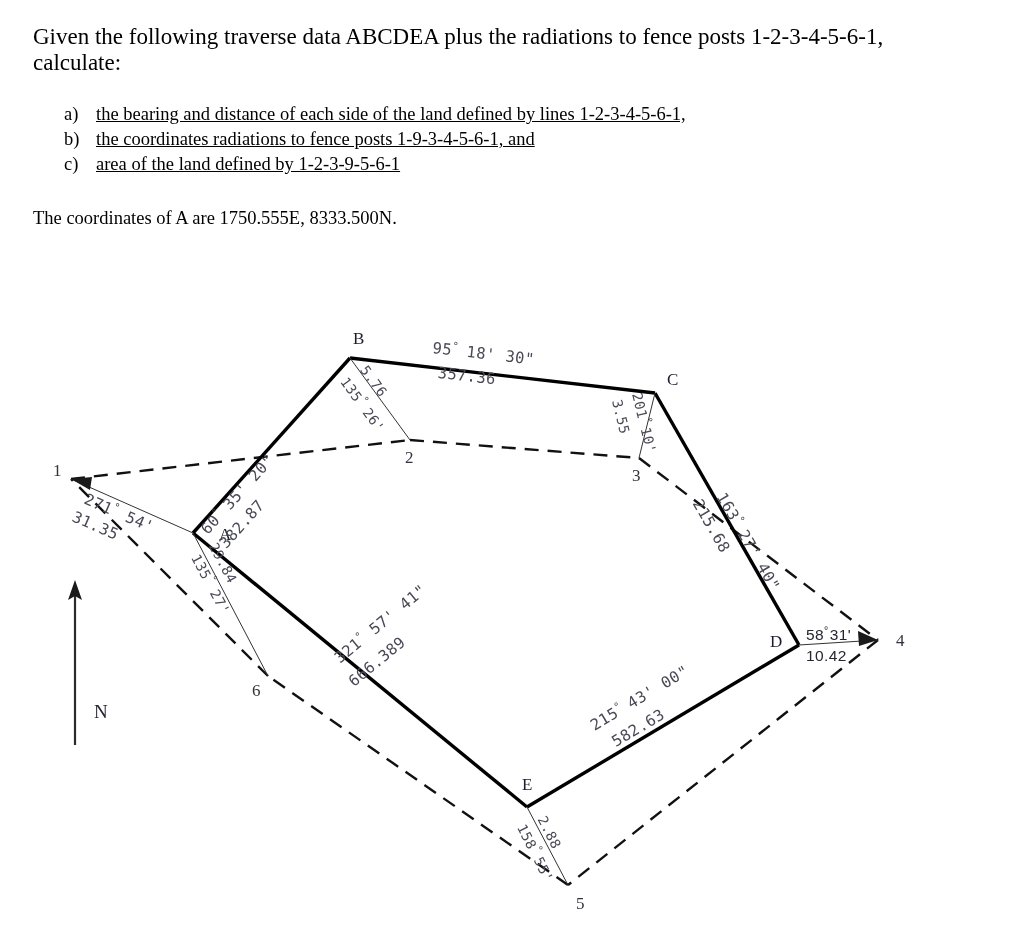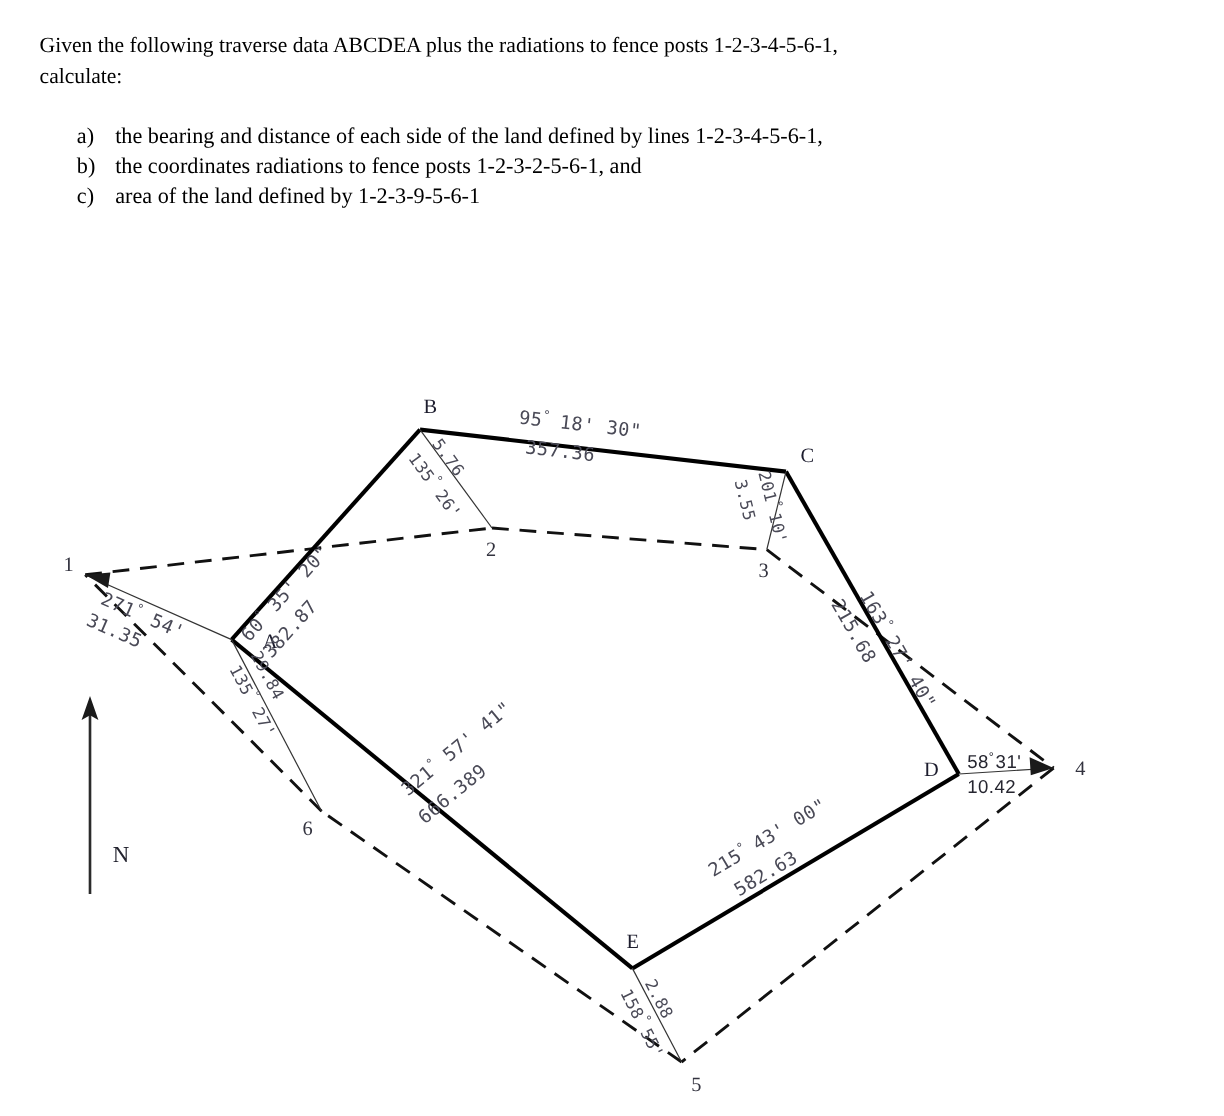--- a/index.html
+++ b/index.html
@@ -18,21 +18,21 @@
   }
 
   
   #question-block {
     position: absolute;
     left: 33px;
     top: 24px;
     width: 920px;
   }
   .q-intro {
-    font-size: 18px;
+    font-size: 23px;
     line-height: 26px;
     margin: 0 0 0 0;
     white-space: pre-wrap;
   }
   .q-list {
     margin: 26px 0 0 0;
     padding: 0;
     list-style: none;
   }
   .q-list li {
@@ -41,21 +41,21 @@
     display: flex;
     align-items: flex-start;
   }
   .q-marker {
     display: inline-block;
     width: 32px;
     flex: 0 0 32px;
     padding-left: 31px;
     box-sizing: content-box;
   }
-  .q-text { display: inline-block; }
+  .q-text { display: inline-block; text-decoration: underline; }
   .q-coords {
     margin: 28px 0 0 0;
     font-size: 18.5px;
     line-height: 26px;
   }
 
   
   #diagram-wrap {
     position: absolute;
     left: 0;
@@ -135,28 +135,29 @@
   <p class="q-intro">Given the following traverse data ABCDEA plus the radiations to fence posts 1-2-3-4-5-6-1,
 calculate:</p>
 
   <ul class="q-list">
     <li>
       <span class="q-marker">a)</span>
       <span class="q-text">the bearing and distance of each side of the land defined by lines 1-2-3-4-5-6-1,</span>
     </li>
     <li>
       <span class="q-marker">b)</span>
-      <span class="q-text">the coordinates radiations to fence posts 1-2-3-2-5-6-1, and</span>
+      <span class="q-text">the coordinates radiations to fence posts 1-9-3-4-5-6-1, and</span>
     </li>
     <li>
       <span class="q-marker">c)</span>
       <span class="q-text">area of the land defined by 1-2-3-9-5-6-1</span>
     </li>
   </ul>
 
+  <p class="q-coords">The coordinates of A are 1750.555E, 8333.500N.</p>
 </div>
 
 <div id="diagram-wrap">
 <svg id="traverse-svg" viewBox="0 0 1020 630" xmlns="http://www.w3.org/2000/svg">
 
   <g>
     <path class="fence-line" d="M 71 179 L 410 140"></path>
     <path class="fence-line" d="M 410 140 L 639 158"></path>
     <path class="fence-line" d="M 639 158 L 878 340"></path>
     <path class="fence-line" d="M 878 340 L 568 585"></path>

